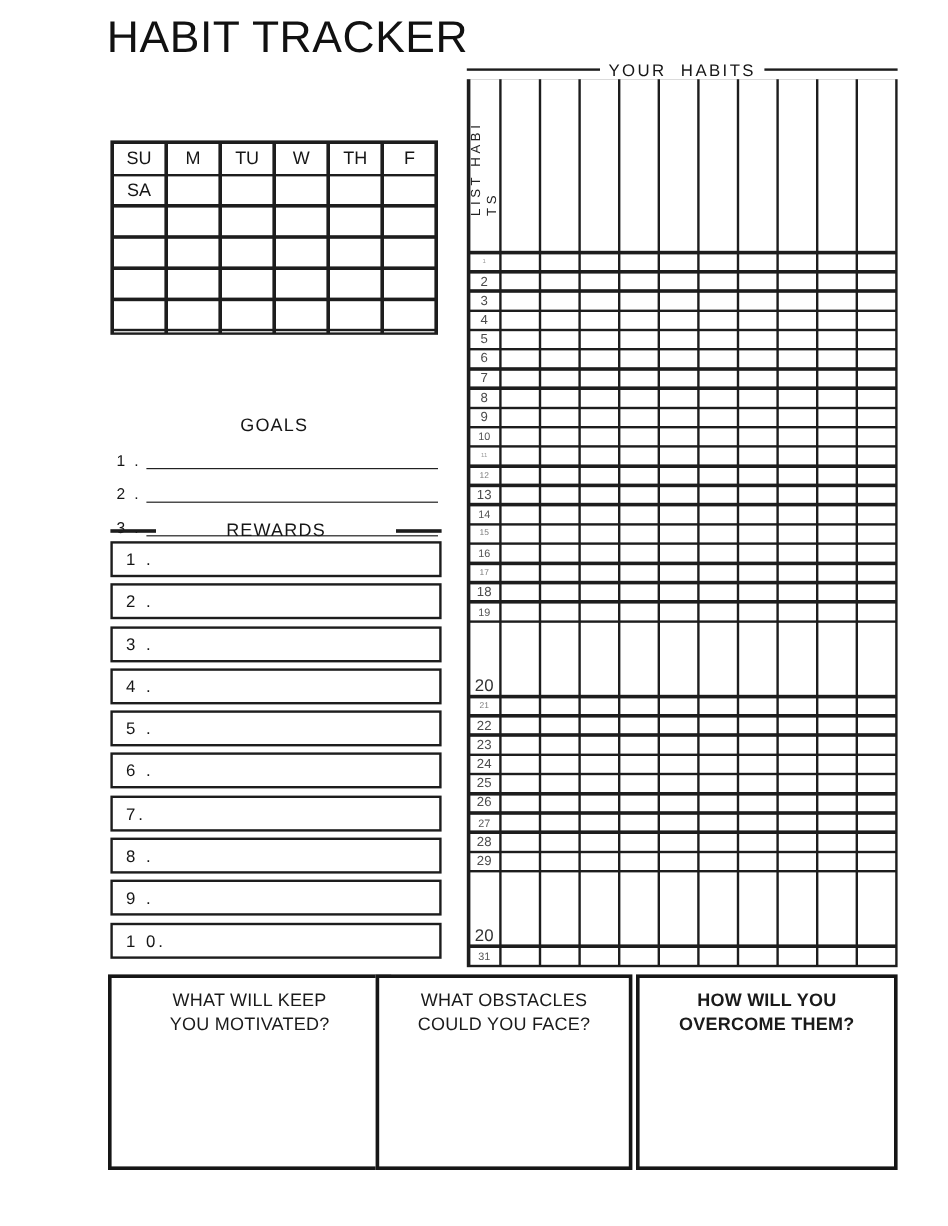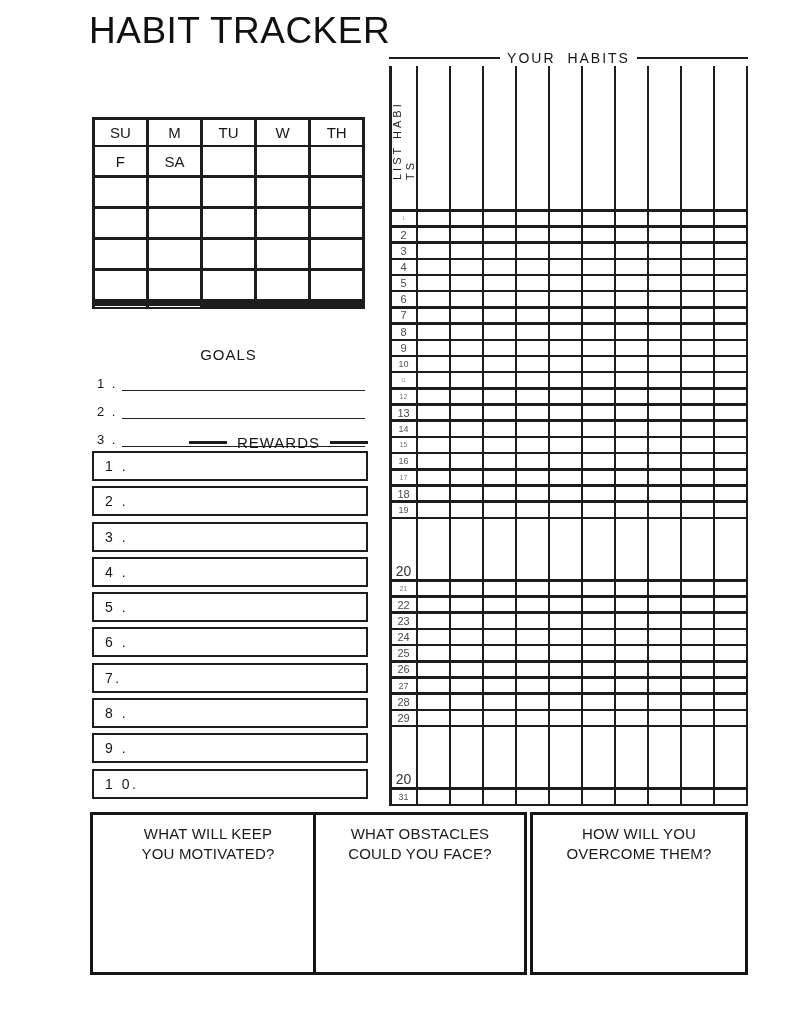--- a/index.html
+++ b/index.html
@@ -13,33 +13,33 @@
   .title {
     position:absolute; left:89px; top:10px; font-size:37px; font-weight:400;
     letter-spacing:0.5px; color:#111;
   }
   .month-row {
     position:absolute; left:92px; top:92px; width:269px; display:flex; align-items:flex-end;
   }
   .month-label { font-size:13.5px; letter-spacing:4px; padding-bottom:1px; }
   .month-line { flex:1; margin-left:5px; border-bottom:2px solid var(--ink); height:16px; }
   .calendar {
-    position:absolute; left:92px; top:117px; width:273px; height:192px;
+    position:absolute; left:92px; top:117px; width:273px; height:162px;
     background:var(--ink); padding:2.5px; display:grid;
-    grid-template-columns:repeat(5,1fr); grid-template-rows:25px repeat(5,1fr); gap:2.5px;
+    grid-template-columns:repeat(6,1fr); grid-template-rows:25px repeat(5,1fr); gap:2.5px;
   }
   .calendar > div { background:var(--paper); }
   .wk-cell { display:flex; align-items:center; justify-content:center; font-size:15px; }
   .goals { position:absolute; left:92px; top:306px; width:273px; }
   .goals-title { text-align:center; font-size:15px; letter-spacing:1px;margin-top:40px; }
   .goal-item { display:flex; align-items:flex-end; height:25px; margin-top:3px; }
   .goal-num { font-size:13px; letter-spacing:2px; padding-left:5px; white-space:pre; }
   .goal-line { flex:1; margin-left:5px; border-bottom:1.8px solid #222; height:14px; }
   .rewards { position:absolute; left:92px; top:435px; width:276px; }
-  .rewards-head { display:flex; align-items:center; justify-content:flex-end; gap:10px; height:15px; }
+  .rewards-head { display:flex; align-items:center; justify-content:space-between; height:15px; }
   .rw-dash { width:38px; height:2.5px; background:var(--ink); }
   .rewards-title { font-size:15px; letter-spacing:1px; }
   .reward-box {
     height:30px; border:2.5px solid var(--ink); margin-top:5.3px; background:var(--paper);
     display:flex; align-items:center;
   }
   .reward-box:first-of-type { margin-top:1px; }
   .reward-num { font-size:14px; letter-spacing:2.5px; padding-left:11px; white-space:pre; }
   
   .habits-title-row {
@@ -66,21 +66,21 @@
   .dn-t  { font-size:7px;  color:#777; }
   .dn-dot{ font-size:5px;  color:#9a9a9a; }
   .dn-lg { font-size:14px; color:#333;margin-top:44px; }
   
   .question-box {
     position:absolute; top:812px; height:163px; border:3px solid #161616;
     background:var(--paper); padding-top:9px; text-align:center;
   }
   .q1 { left:90px;  width:236px; }
   .q2 { left:313px; width:214px; }
-  .q3 { left:530px; width:218px; }
+  .q3 { left:530px; width:218px;font-weight:bold; }
   .q-line { font-size:15px; line-height:20px; letter-spacing:0.2px; color:#1a1a1a; }
 </style>
 </head>
 <body>
 
 <div class="page">
 
   <div class="title">HABIT TRACKER</div>
 
 

